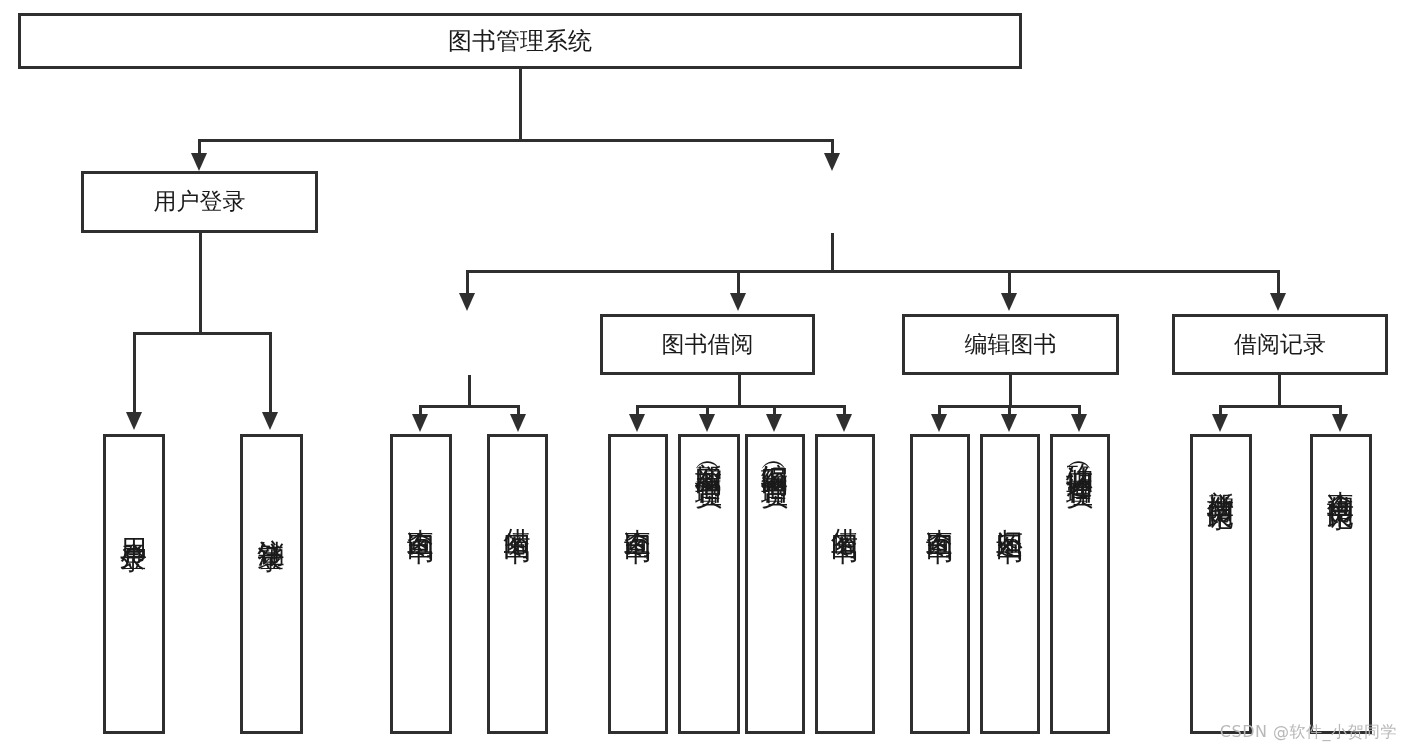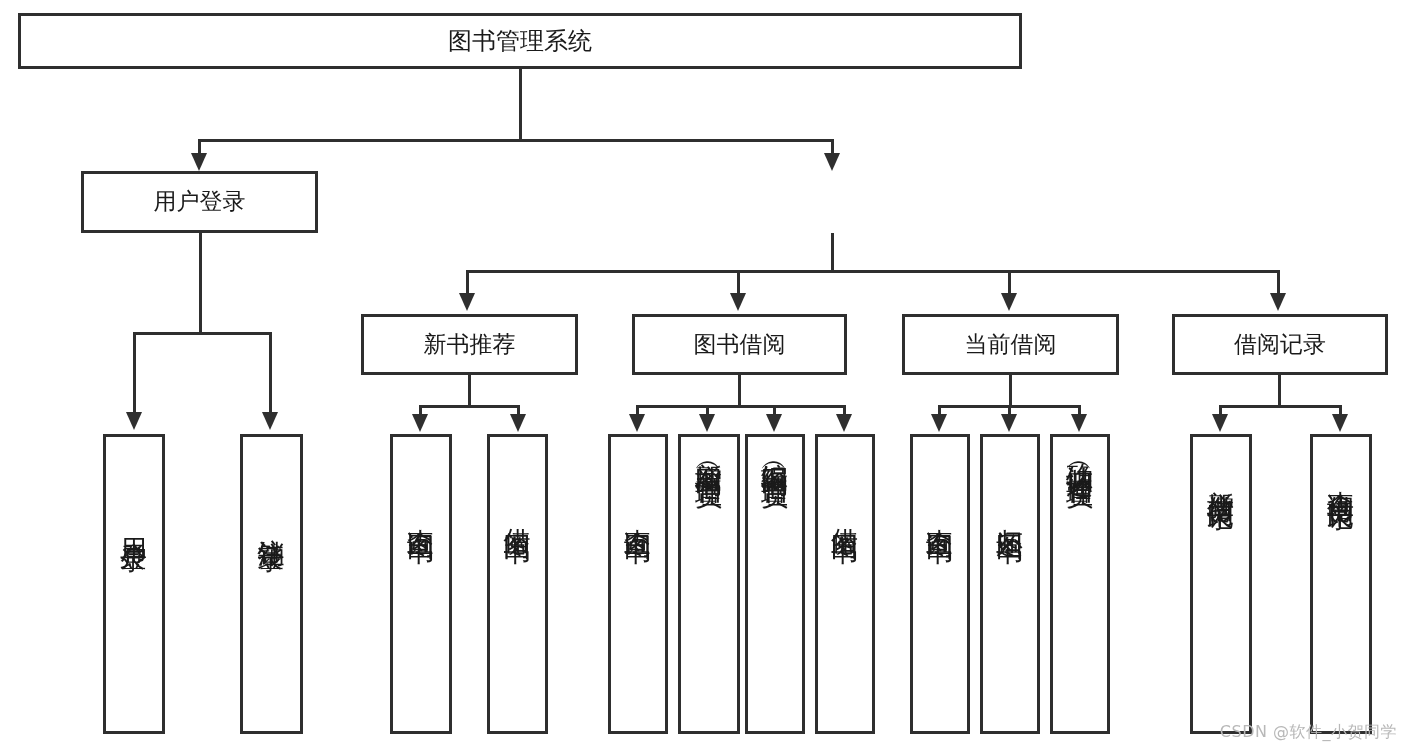--- a/index.html
+++ b/index.html
@@ -147,28 +147,25 @@
   <div class="arrow" style="left:1332px; top:414px;"></div>
 
   <div class="node h root" style="left:18px; top:13px; width:1004px; height:56px;">
     <span class="label">图书管理系统</span>
   </div>
 
   <div class="node h" style="left:81px; top:171px; width:237px; height:62px;">
     <span class="label">用户登录</span>
   </div>
 
-  <div class="node h" style="left:361px; top:314px; width:217px; height:61px;">
-    <span class="label">新书推荐</span>
-  </div>
-  <div class="node h" style="left:632px; top:314px; width:215px; height:61px;">
+  <div class="node h" style="left:600px; top:314px; width:215px; height:61px;">
     <span class="label">图书借阅</span>
   </div>
   <div class="node h" style="left:902px; top:314px; width:217px; height:61px;">
-    <span class="label">当前借阅</span>
+    <span class="label">编辑图书</span>
   </div>
   <div class="node h" style="left:1172px; top:314px; width:216px; height:61px;">
     <span class="label">借阅记录</span>
   </div>
 
   <div class="node v" style="left:103px; top:434px; width:62px; height:300px; padding-top:80px;">
     <span class="label">用户登录</span>
   </div>
   <div class="node v" style="left:240px; top:434px; width:63px; height:300px; padding-top:80px;">
     <span class="label">注销登录</span>

